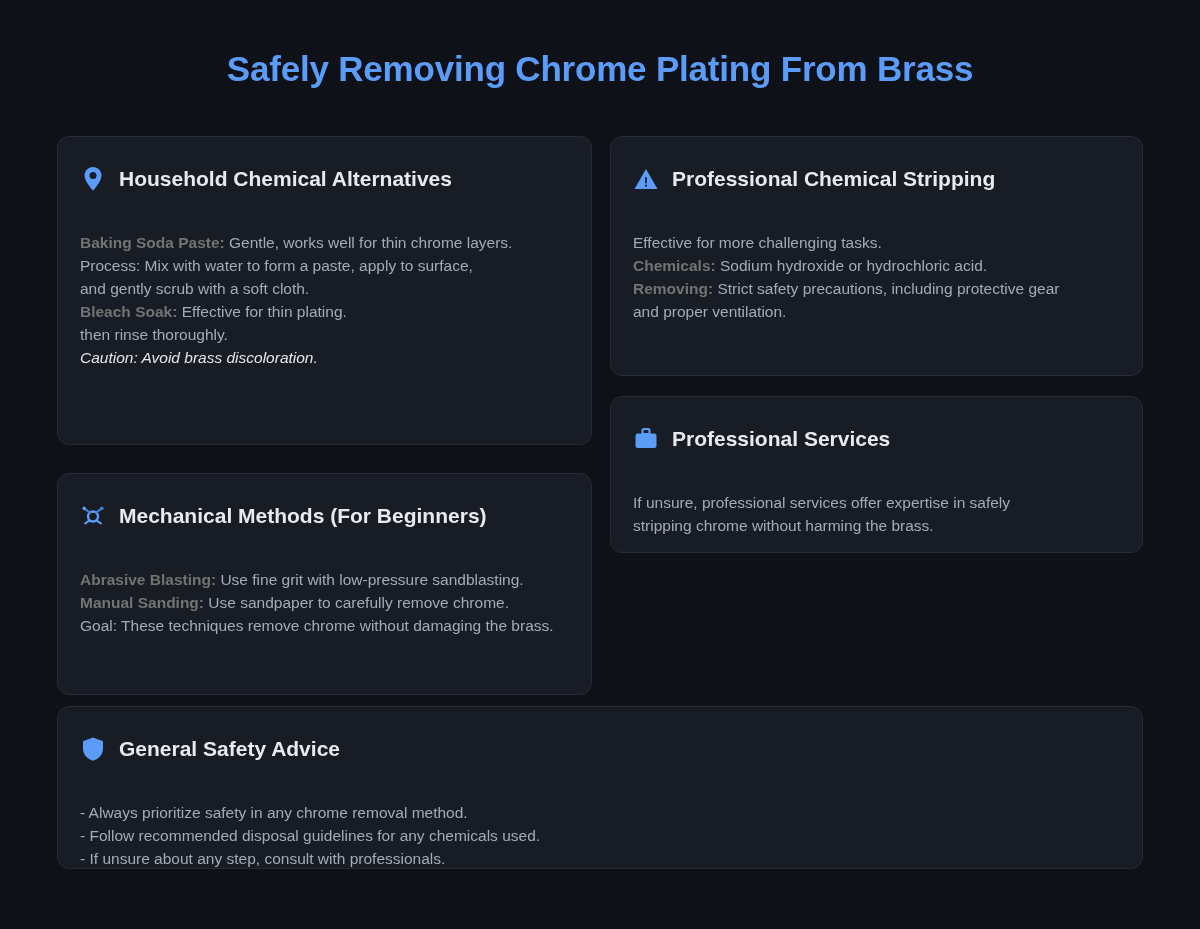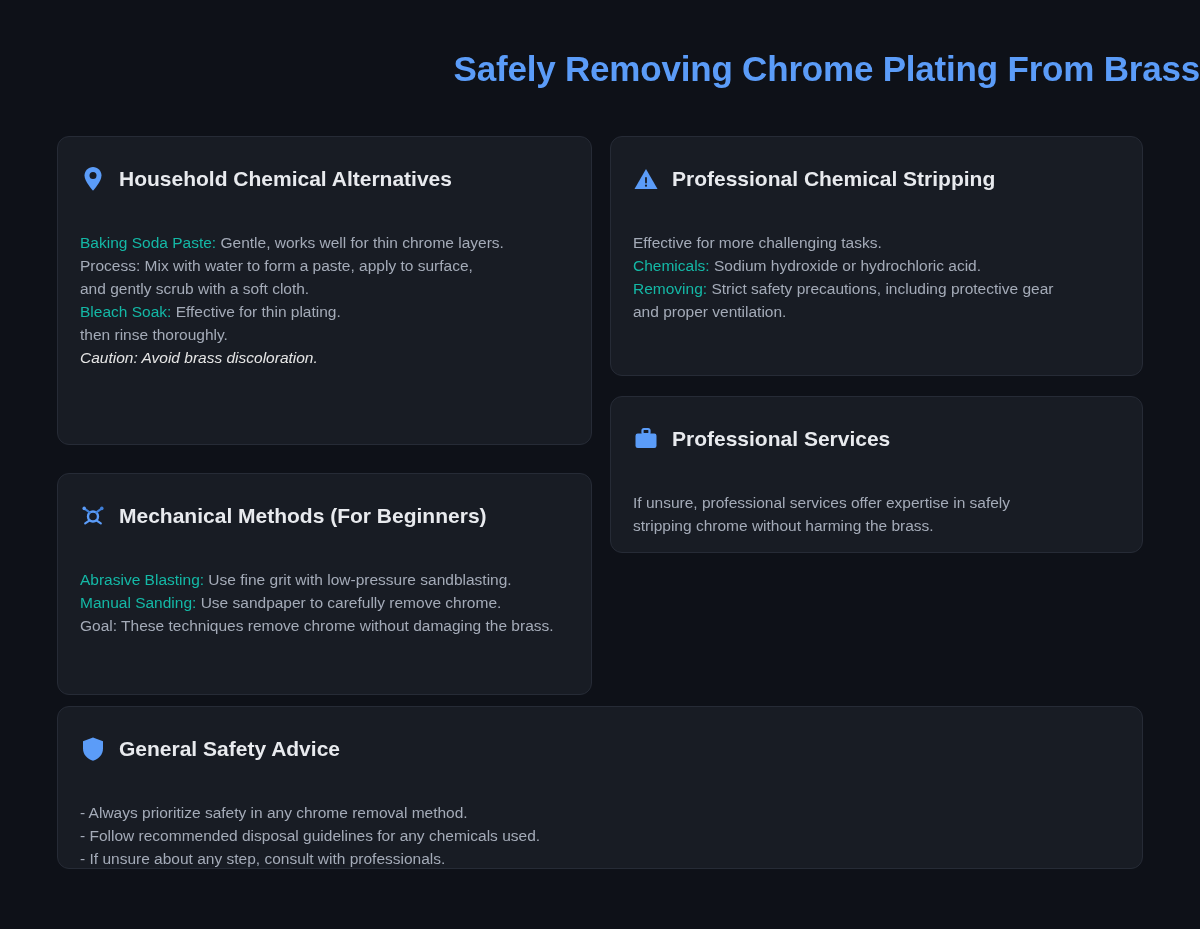--- a/index.html
+++ b/index.html
@@ -17,21 +17,21 @@
     position: relative;
     width: 1200px;
     height: 929px;
     box-sizing: border-box;
   }
   .page-title {
     position: absolute;
     left: 0;
     top: 46px;
     width: 1200px;
-    text-align: right;
+    text-align: center;
     font-size: 35px;
     font-weight: bold;
     color: #5b9cf8;
     letter-spacing: -0.2px;
     line-height: 46px;
   }
   .card {
     position: absolute;
     background: #181c24;
     border: 1px solid #262b36;
@@ -67,22 +67,22 @@
   .card-body {
     padding: 28px 22px 0 22px;
     font-size: 15.5px;
     line-height: 23px;
     color: #a4abb8;
   }
   .card-body .ln {
     white-space: nowrap;
   }
   .card-body b {
-    color: #14b8a6;
-    font-weight: normal;
+    color: #737373;
+    font-weight: bold;
   }
   .caution {
     color: #e5e5e5;
     font-style: italic;
   }
 
   
   #card-household   { left: 57px;  top: 136px; width: 535px; height: 309px; }
   #card-chemical    { left: 610px; top: 136px; width: 533px; height: 240px; }
   #card-services    { left: 610px; top: 396px; width: 533px; height: 157px; }

